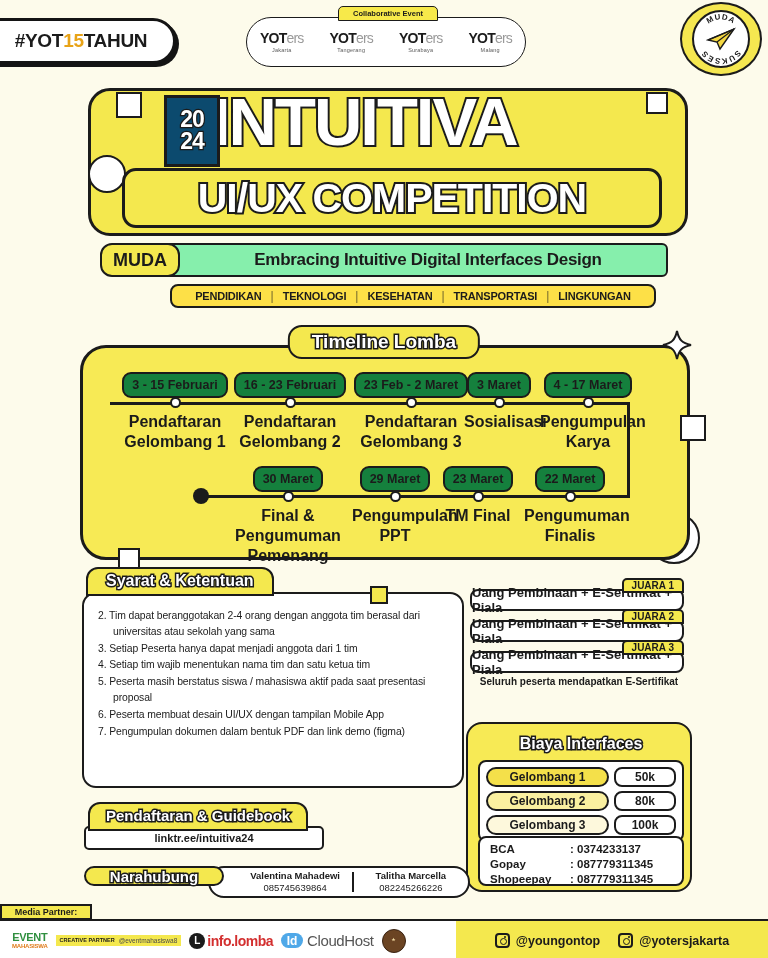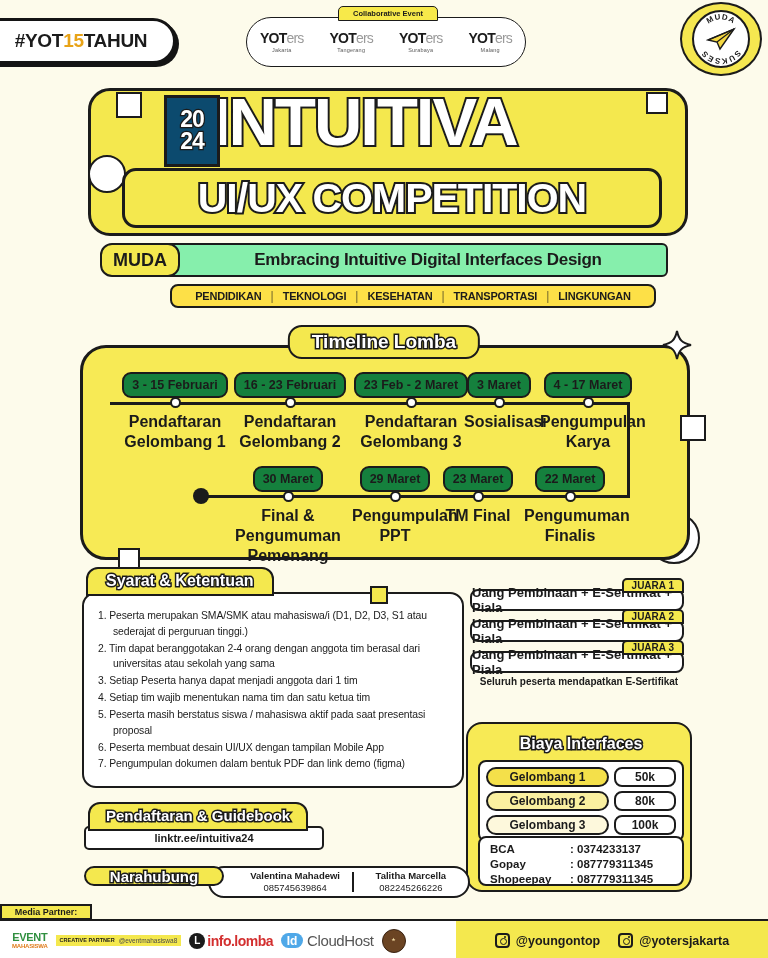--- a/index.html
+++ b/index.html
@@ -531,21 +531,20 @@
     <div class="tl-marker"></div>
     <div class="tl-label">Pengumuman
 Finalis</div>
   </div>
 
   <div class="syarat-head">
     <span>Syarat &amp; Ketentuan</span>
   </div>
   <div class="syarat-box">
     <ul class="syarat-list">
-      <li>1. Peserta merupakan SMA/SMK atau mahasiswa/i (D1, D2, D3, S1 atau sederajat di perguruan tinggi.)</li>
       <li>2. Tim dapat beranggotakan 2-4 orang dengan anggota tim berasal dari universitas atau sekolah yang sama</li>
       <li>3. Setiap Peserta hanya dapat menjadi anggota dari 1 tim</li>
       <li>4. Setiap tim wajib menentukan nama tim dan satu ketua tim</li>
       <li>5. Peserta masih berstatus siswa / mahasiswa aktif pada saat presentasi proposal</li>
       <li>6. Peserta membuat desain UI/UX dengan tampilan Mobile App</li>
       <li>7. Pengumpulan dokumen dalam bentuk PDF dan link demo (figma)</li>
     </ul>
   </div>
   <div class="deco-sq sq-syarat"></div>
 

